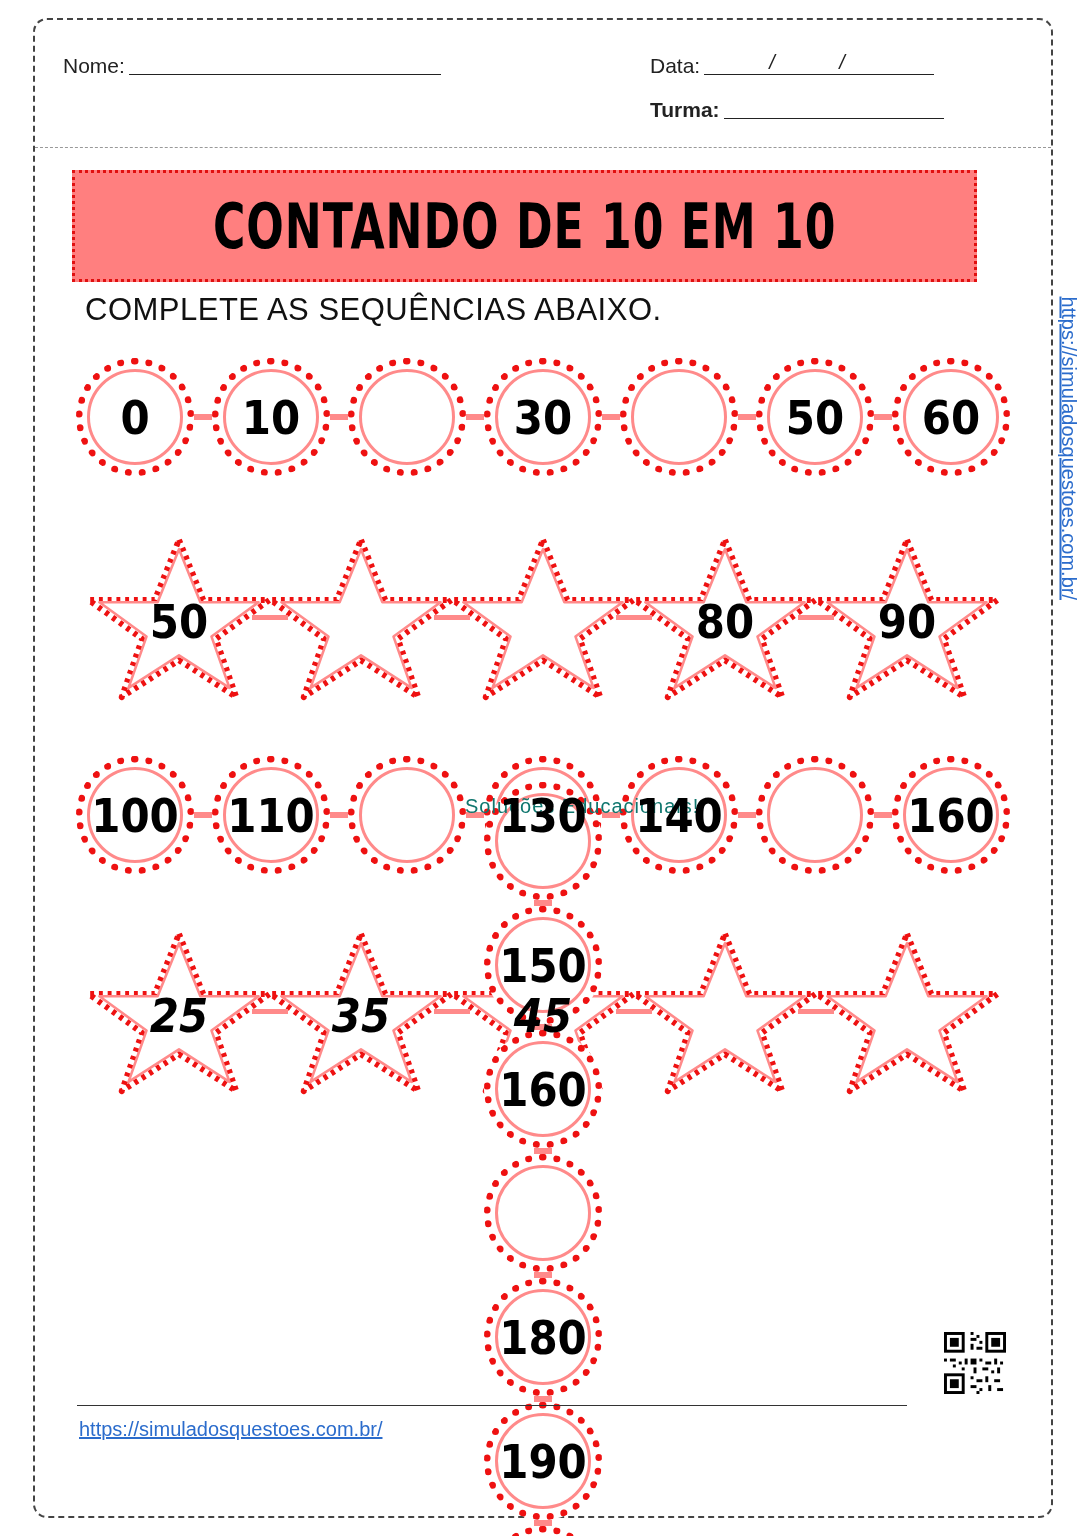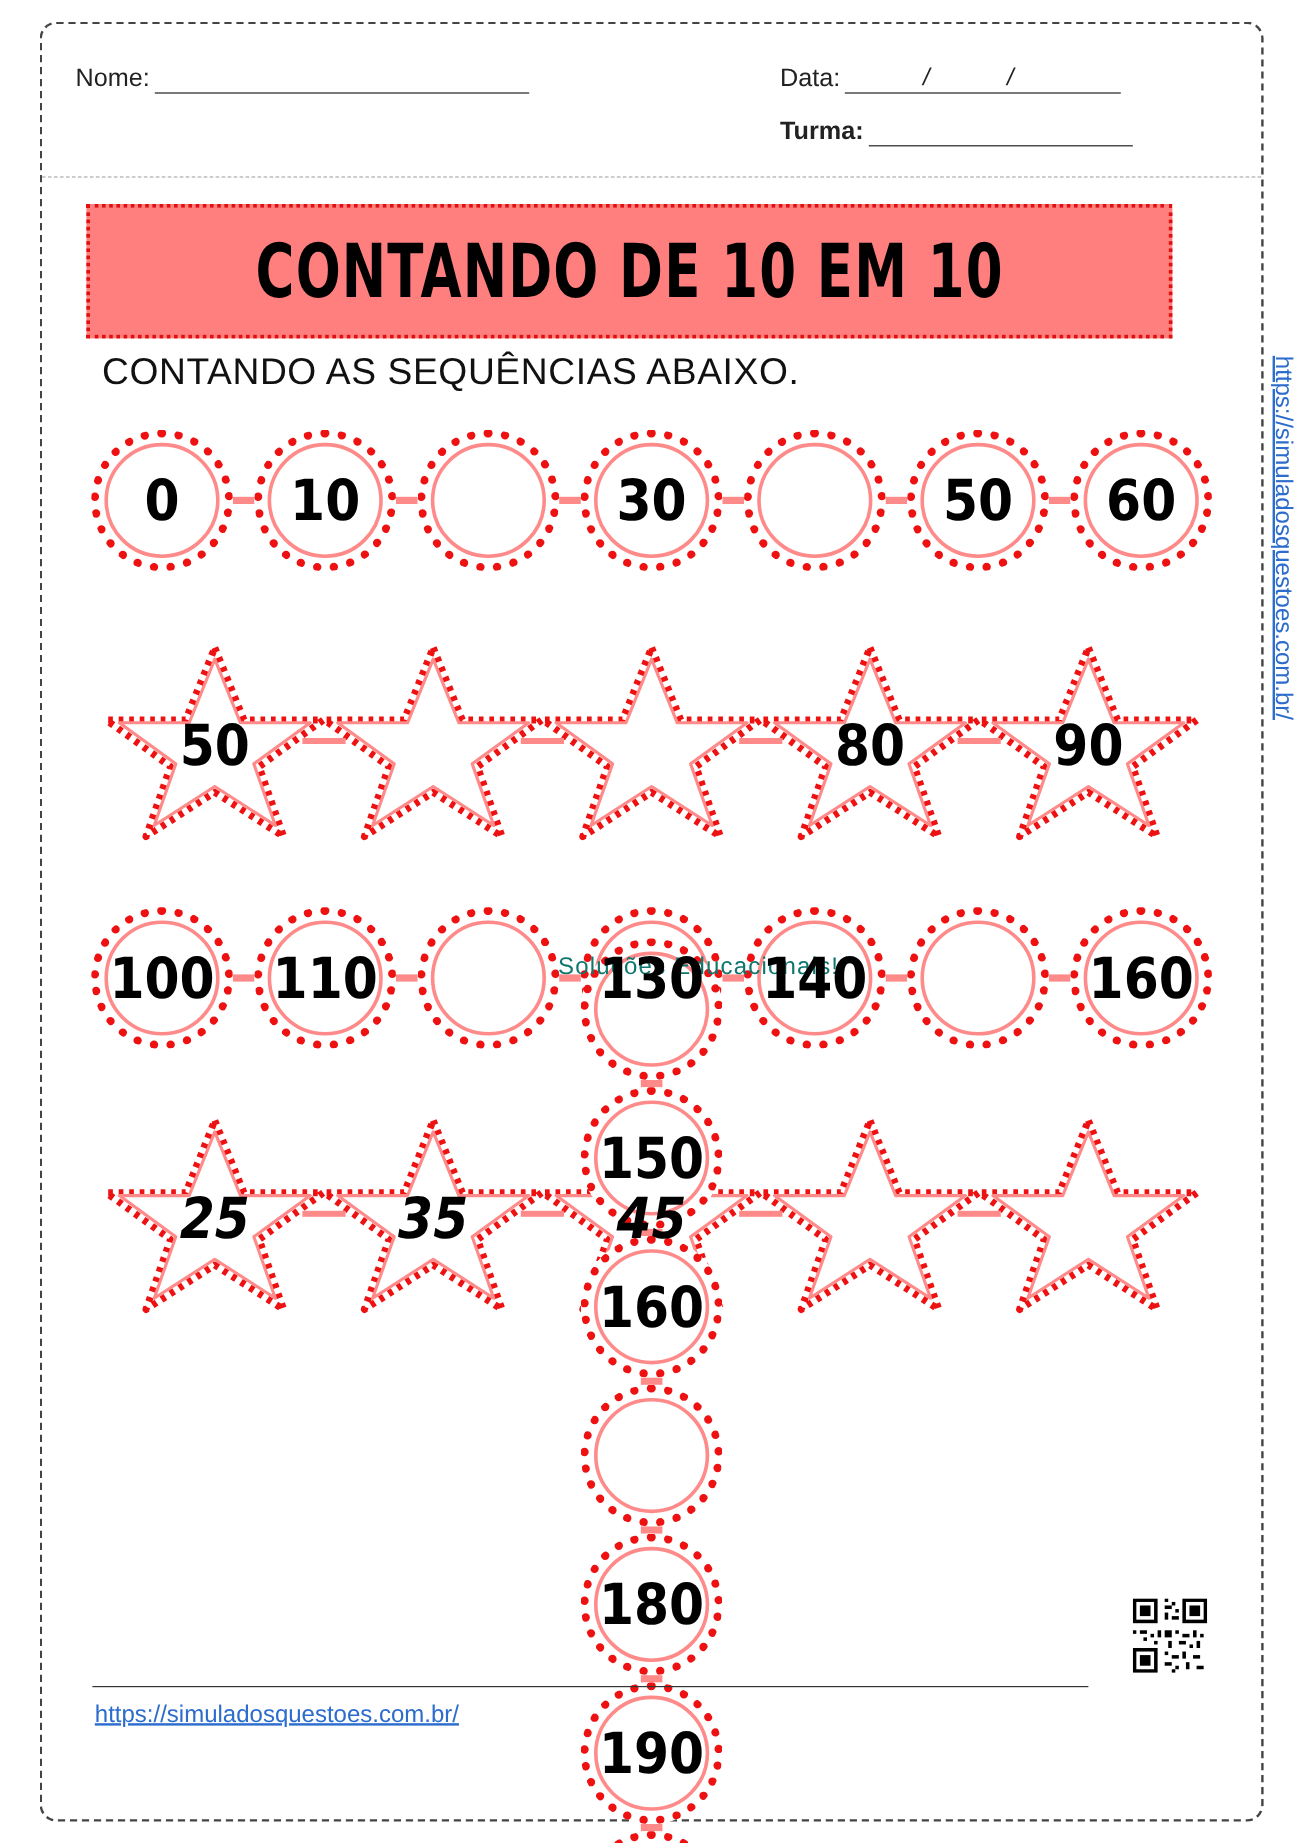--- a/index.html
+++ b/index.html
@@ -32,21 +32,21 @@
     left: 0;
     top: 0;
     width: 100%;
     height: 128px;
     border-bottom: 1px dashed #999;
     box-sizing: border-box;
   }
   .field {
     position: absolute;
     display: flex;
-    align-items: center;
+    align-items: flex-start;
     font-size: 21px;
     color: #222;
   }
   .field .label { white-space: nowrap; padding-bottom: 2px; }
   .field .line {
     border-bottom: 1.6px solid #222;
     height: 20px;
     margin-left: 4px;
   }
   .f-nome     { left: 28px;  top: 34px; }
@@ -253,21 +253,21 @@
     <div class="field f-turma">
       <span class="label">Turma:</span>
       <span class="line"></span>
     </div>
   </div>
 
   <div class="banner">
     <div class="banner-text">CONTANDO DE 10 EM 10</div>
   </div>
 
-  <div class="instruction">CONTANDO AS SEQUÊNCIAS ABAIXO.</div>
+  <div class="instruction">COMPLETE AS SEQUÊNCIAS ABAIXO.</div>
 
   <div class="row row-circles r1">
       <div class="circle">
         <span class="num">0</span>
       </div>
       <div class="connector"></div>
       <div class="circle">
         <span class="num">10</span>
       </div>
       <div class="connector"></div>

